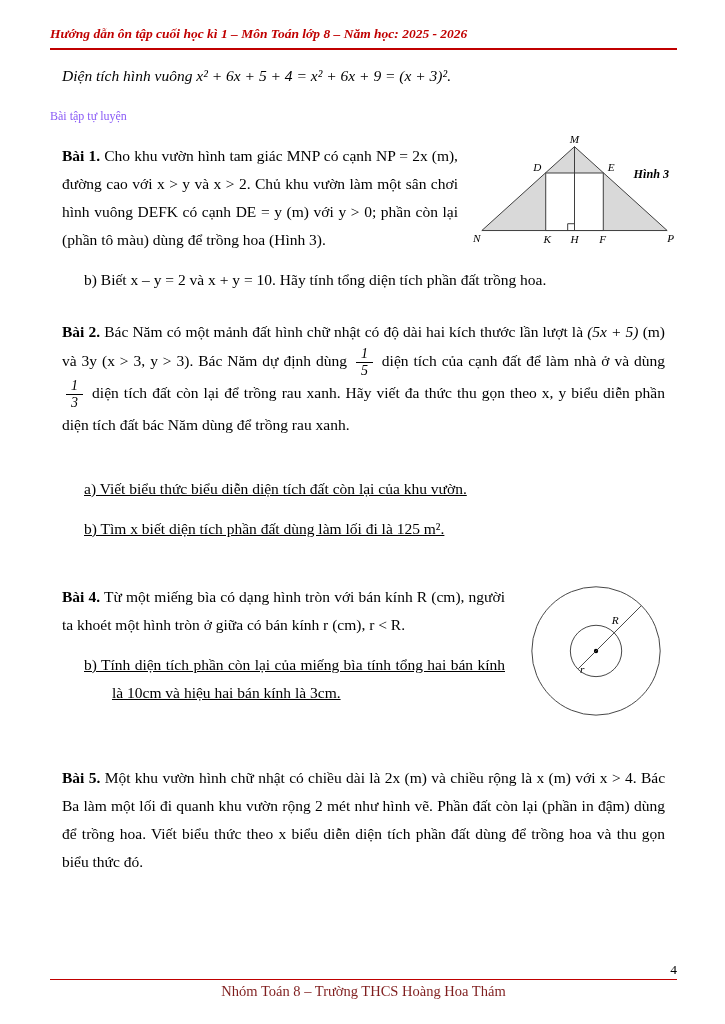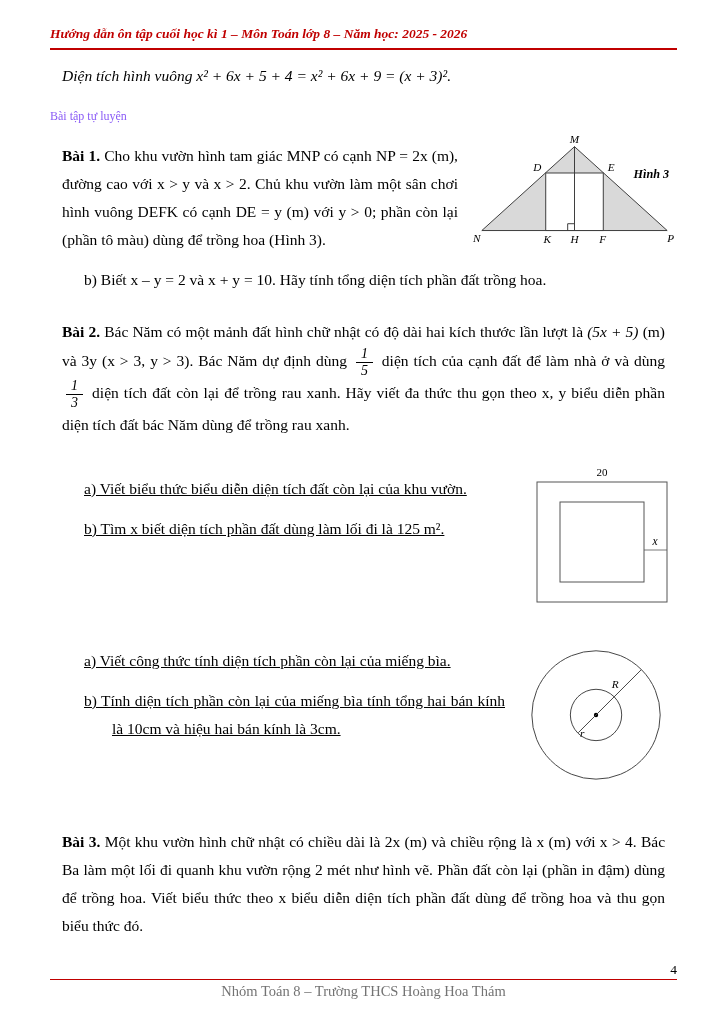--- a/index.html
+++ b/index.html
@@ -60,21 +60,21 @@
     font-size: 11px; fill: #000;
   }
   .svg-caption {
     font-family: "Liberation Serif", serif; font-style: italic; font-weight: bold;
     font-size: 12.5px; fill: #000;
   }
   
   .footer { position: absolute; left: 50px; right: 48px; bottom: 24px; }
   .page-number { text-align: right; font-size: 13.5px; margin-bottom: 1px; }
   .footer-rule { border-top: 1.6px solid #c00000; margin-bottom: 3px; }
-  .footer-credit { color: #737373; text-align: center; font-size: 14.5px; }
+  .footer-credit { color: #7f1d1d; text-align: center; font-size: 14.5px; }
 </style>
 </head>
 <body>
 
 <div class="page">
 
   <div class="header-title">Hướng dẫn ôn tập cuối học kì 1 – Môn Toán lớp 8 – Năm học: 2025 - 2026</div>
 
   <div class="content">
 
@@ -110,51 +110,42 @@
         <span class="math">(5x + 5)</span>
         <span>(m) và 3y (x &gt; 3, y &gt; 3). Bác Năm dự định dùng</span>
         <span class="frac"><span class="num">1</span><span class="den">5</span></span>
         <span>diện tích của cạnh đất để làm nhà ở và dùng</span>
         <span class="frac"><span class="num">1</span><span class="den">3</span></span>
         <span>diện tích đất còn lại để trồng rau xanh. Hãy viết đa thức thu gọn theo x, y biểu diễn phần diện tích đất bác Năm dùng để trồng rau xanh.</span>
       </p>
     </div>
 
     <div class="problem mt-md">
-      <div class="figure-right">
-        <svg width="150" height="142" viewBox="0 0 150 142">
-          <text x="75" y="10" text-anchor="middle" class="svg-num">20</text>
-          <rect x="10" y="16" width="130" height="120" fill="#ffffff" stroke="#555555" stroke-width="1"></rect>
-          <rect x="33" y="36" width="84" height="80" fill="#ffffff" stroke="#555555" stroke-width="1"></rect>
-          <line x1="117" y1="84" x2="140" y2="84" stroke="#555555" stroke-width="0.8"></line>
-          <text x="128" y="79" text-anchor="middle" class="svg-label">x</text>
-        </svg>
-      </div>
       <p class="para item-hang">a) Viết biểu thức biểu diễn diện tích đất còn lại của khu vườn.</p>
       <p class="para item-hang">b) Tìm x biết diện tích phần đất dùng làm lối đi là 125 m².</p>
     </div>
 
     <div class="problem mt-lg">
       <div class="figure-right fig3-wrap">
         <svg width="158" height="154" viewBox="0 0 160 156">
           <circle cx="78" cy="81" r="65" fill="none" stroke="#444444" stroke-width="1"></circle>
           <circle cx="78" cy="81" r="26" fill="none" stroke="#444444" stroke-width="1"></circle>
           <circle cx="78" cy="81" r="2.2" fill="#000000"></circle>
           <line x1="78" y1="81" x2="124" y2="35" stroke="#444444" stroke-width="1"></line>
           <line x1="78" y1="81" x2="60" y2="99" stroke="#444444" stroke-width="1"></line>
           <text x="101" y="54" text-anchor="end" class="svg-label">R</text>
           <text x="64" y="103" text-anchor="middle" class="svg-label">r</text>
         </svg>
       </div>
-      <p class="para item-hang">a) Viết công thức tính diện tích phần còn lại của miếng bìa.</p>
+      <p class="para"><span class="bold">Bài 4.</span> <span>Từ một miếng bìa có dạng hình tròn với bán kính R (cm), người ta khoét một hình tròn ở giữa có bán kính r (cm), r &lt; R.</span></p>
       <p class="para item-hang">b) Tính diện tích phần còn lại của miếng bìa tính tổng hai bán kính là 10cm và hiệu hai bán kính là 3cm.</p>
     </div>
 
     <div class="problem mt-lg">
-      <p class="para"><span class="bold">Bài 3.</span> <span>Một khu vườn hình chữ nhật có chiều dài là 2x (m) và chiều rộng là x (m) với x &gt; 4. Bác Ba làm một lối đi quanh khu vườn rộng 2 mét như hình vẽ. Phần đất còn lại (phần in đậm) dùng để trồng hoa. Viết biểu thức theo x biểu diễn diện tích phần đất dùng để trồng hoa và thu gọn biểu thức đó.</span></p>
+      <p class="para"><span class="bold">Bài 5.</span> <span>Một khu vườn hình chữ nhật có chiều dài là 2x (m) và chiều rộng là x (m) với x &gt; 4. Bác Ba làm một lối đi quanh khu vườn rộng 2 mét như hình vẽ. Phần đất còn lại (phần in đậm) dùng để trồng hoa. Viết biểu thức theo x biểu diễn diện tích phần đất dùng để trồng hoa và thu gọn biểu thức đó.</span></p>
     </div>
 
   </div>
 
   <div class="footer">
     <div class="page-number">4</div>
     <div class="footer-rule"></div>
     <div class="footer-credit">Nhóm Toán 8 – Trường THCS Hoàng Hoa Thám</div>
   </div>
 

